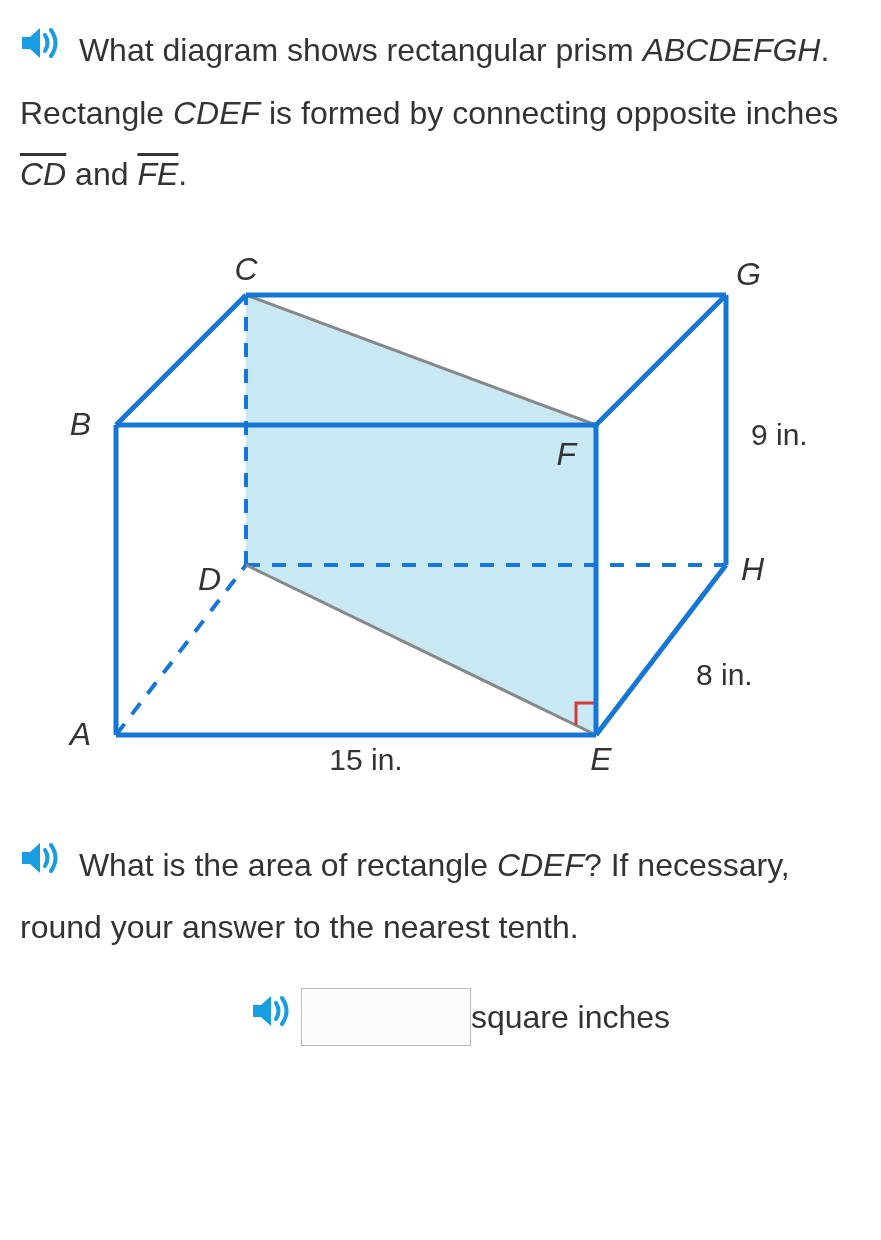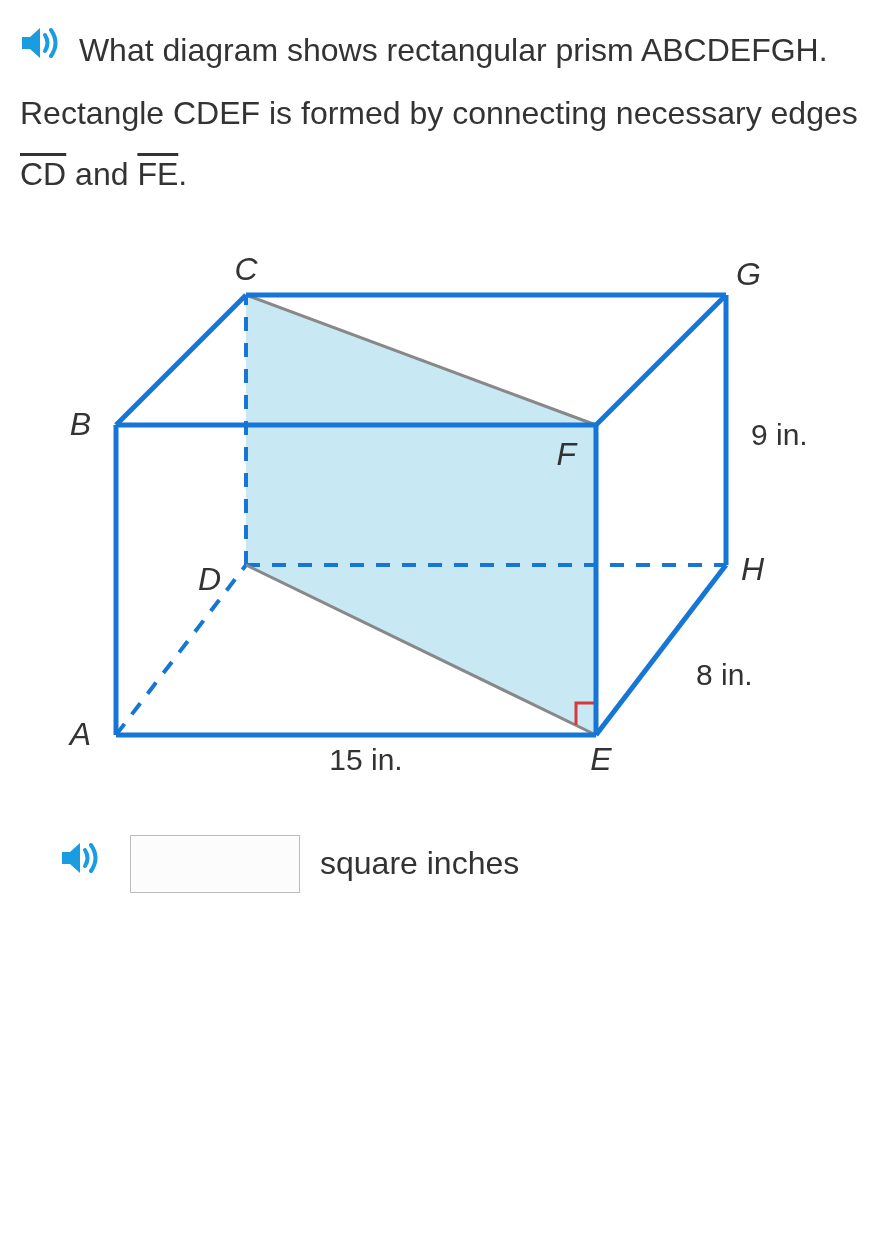--- a/index.html
+++ b/index.html
@@ -22,39 +22,40 @@
       line-height: 1.9;
     }
     .speaker-icon {
       display: inline-block;
       vertical-align: middle;
       margin-right: 8px;
       position: relative;
       top: -2px;
     }
     .italic {
+      font-style: italic;
     }
     .overline {
       text-decoration: overline;
       display: inline-block;
     }
     .diagram-container {
       margin: 40px 0 50px 0;
       display: flex;
       justify-content: center;
     }
     .answer-section {
       margin-top: 30px;
     }
     .answer-row {
       display: flex;
       align-items: center;
-      gap: 20px;
       margin-top: 30px;
       margin-left: 40px;
+      justify-content: center;
     }
     .answer-input {
       width: 170px;
       height: 58px;
       border: 1px solid #bbb;
       background: #fcfcfc;
       font-size: 28px;
       padding: 0 10px;
     }
     .unit-label {
@@ -67,21 +68,21 @@
 
 <div class="question-block">
   <p class="question-text">
     <span class="speaker-icon">
       <svg width="42" height="36" viewBox="0 0 42 36">
         <path d="M 2 12 L 2 24 L 10 24 L 20 33 L 20 3 L 10 12 Z" fill="#1a9de0"></path>
         <path d="M 25 10 Q 30 18 25 26" stroke="#1a9de0" stroke-width="4" fill="none" stroke-linecap="round"></path>
         <path d="M 31 5 Q 40 18 31 31" stroke="#1a9de0" stroke-width="4" fill="none" stroke-linecap="round"></path>
       </svg>
     </span>
-    <span>What diagram shows rectangular prism </span><span class="italic">ABCDEFGH</span><span>. Rectangle </span><span class="italic">CDEF</span><span> is formed by connecting necessary edges </span><span class="italic overline">CD</span><span> and </span><span class="italic overline">FE</span><span>.</span>
+    <span>What diagram shows rectangular prism </span><span class="italic">ABCDEFGH</span><span>. Rectangle </span><span class="italic">CDEF</span><span> is formed by connecting opposite inches </span><span class="italic overline">CD</span><span> and </span><span class="italic overline">FE</span><span>.</span>
   </p>
 </div>
 
 <div class="diagram-container">
   <svg width="770" height="540" viewBox="0 0 770 540">
 
     <path d="M 190 50 L 190 320 L 540 490 L 540 225 Z" fill="#c8e8f4" fill-opacity="0.85"></path>
 
     <line x1="60" y1="490" x2="190" y2="320" stroke="#1576d6" stroke-width="4" stroke-dasharray="14,12"></line>
 
@@ -142,20 +143,30 @@
     <text x="680" y="40" font-family="Arial" font-style="italic" font-size="32" fill="#333">G</text>
     <text x="685" y="335" font-family="Arial" font-style="italic" font-size="32" fill="#333">H</text>
 
     <text x="310" y="525" font-family="Arial" font-size="30" fill="#333" text-anchor="middle">15 in.</text>
     <text x="640" y="440" font-family="Arial" font-size="30" fill="#333">8 in.</text>
     <text x="695" y="200" font-family="Arial" font-size="30" fill="#333">9 in.</text>
   </svg>
 </div>
 
 <div class="answer-section">
+  <p class="question-text">
+    <span class="speaker-icon">
+      <svg width="42" height="36" viewBox="0 0 42 36">
+        <path d="M 2 12 L 2 24 L 10 24 L 20 33 L 20 3 L 10 12 Z" fill="#1a9de0"></path>
+        <path d="M 25 10 Q 30 18 25 26" stroke="#1a9de0" stroke-width="4" fill="none" stroke-linecap="round"></path>
+        <path d="M 31 5 Q 40 18 31 31" stroke="#1a9de0" stroke-width="4" fill="none" stroke-linecap="round"></path>
+      </svg>
+    </span>
+    <span>What is the area of rectangle </span><span class="italic">CDEF</span><span>? If necessary, round your answer to the nearest tenth.</span>
+  </p>
 
   <div class="answer-row">
     <span class="speaker-icon">
       <svg width="42" height="36" viewBox="0 0 42 36">
         <path d="M 2 12 L 2 24 L 10 24 L 20 33 L 20 3 L 10 12 Z" fill="#1a9de0"></path>
         <path d="M 25 10 Q 30 18 25 26" stroke="#1a9de0" stroke-width="4" fill="none" stroke-linecap="round"></path>
         <path d="M 31 5 Q 40 18 31 31" stroke="#1a9de0" stroke-width="4" fill="none" stroke-linecap="round"></path>
       </svg>
     </span>
     <input type="text" class="answer-input" value="" style="">

